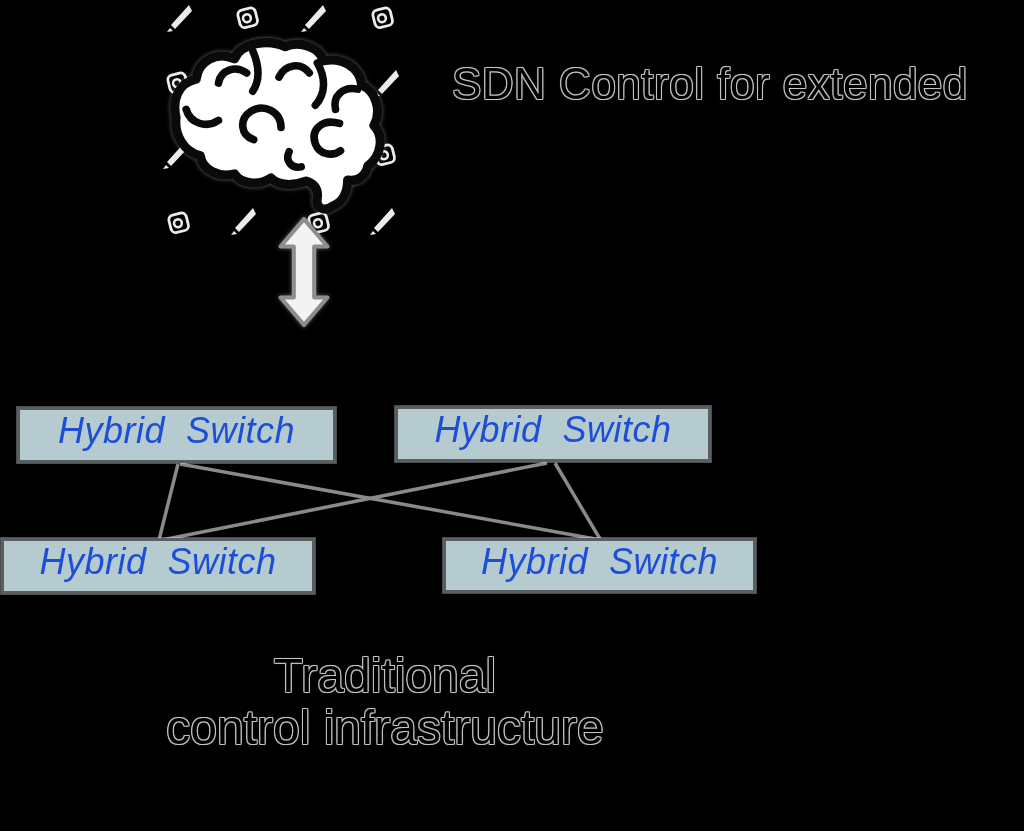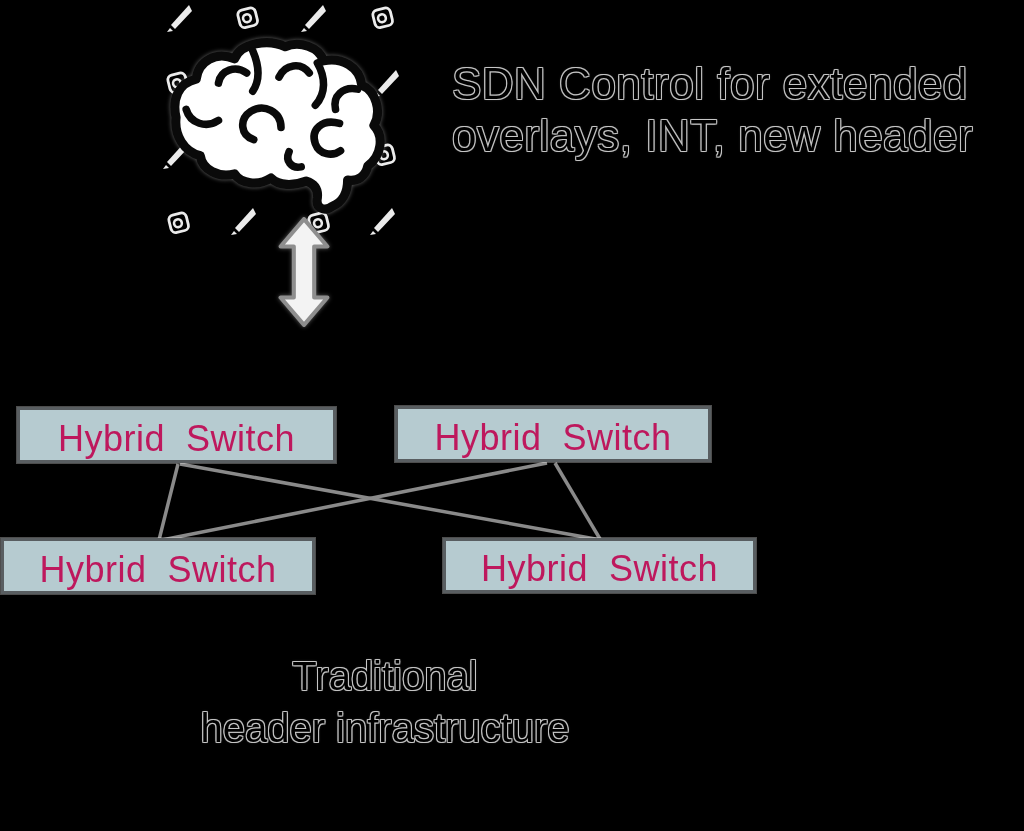--- a/index.html
+++ b/index.html
@@ -27,32 +27,32 @@
     text-shadow:
       -1px -1px 0 rgba(200,200,200,.85), 1px -1px 0 rgba(200,200,200,.85),
       -1px  1px 0 rgba(200,200,200,.85), 1px  1px 0 rgba(200,200,200,.85),
        0 -1px 0 rgba(200,200,200,.6),   0  1px 0 rgba(200,200,200,.6),
       -1px  0  0 rgba(200,200,200,.6),  1px  0  0 rgba(200,200,200,.6),
        0 0 3px rgba(140,140,140,.55);
   }
   .sdn-note{position:absolute;left:452px;top:58px;width:560px;z-index:3;
             font-size:44px;line-height:52px;letter-spacing:.5px;}
   .caption{position:absolute;left:150px;top:650px;width:470px;z-index:3;
-           text-align:center;font-size:40px;line-height:52px;}
+           text-align:center;font-size:48px;line-height:52px;}
   
   .connections{position:absolute;left:0;top:0;z-index:4;}
   .connections line{stroke:var(--line,#8a8a8a);stroke-width:3.5;}
   
   .switch-box{
     position:absolute;z-index:5;box-sizing:border-box;
     background:var(--box-fill,#b6cbd0);
     border:3px solid var(--box-border,#595e61);
     box-shadow:0 0 0 1px rgba(255,255,255,.30);
-    display:flex;align-items:flex-end;justify-content:center;
-    font-size:36px;color:#be185d;white-space:pre;letter-spacing:.5px;
+    display:flex;align-items:flex-start;justify-content:center;
+    font-size:36px;color:#1d4ed8;white-space:pre;letter-spacing:.5px;font-style:italic;
   }
   #box-tl{left:17px; top:407px;width:319px;height:56px;}
   #box-tr{left:395px;top:406px;width:316px;height:56px;}
   #box-bl{left:1px;  top:538px;width:314px;height:56px;}
   #box-br{left:443px;top:538px;width:313px;height:55px;}
 </style>
 </head>
 <body>
 
 <div class="canvas" style="--bg: #000000; --box-fill: #b6cbd0; --box-border: #595e61; --line: #8a8a8a; --arrow-fill: #f3f3f3; --arrow-stroke: #8e8e8e; --text: #000000;">
@@ -168,21 +168,20 @@
     <path class="gyri" d="M 170 84 C 153 79, 141 90, 146 104 C 150 115, 163 117, 171 111"></path>
     <path class="gyri" d="M 120 112 C 116 121, 122 129, 132 127"></path>
   </svg>
 
   <svg class="updown-arrow" width="52" height="112" viewBox="0 0 50 110" aria-hidden="true">
     <polygon points="25,3 48,30 35,30 35,80 48,80 25,107 2,80 15,80 15,30 2,30"></polygon>
   </svg>
 
   <div class="sdn-note halo-text">
     <div>SDN Control for extended</div>
-    <div>overlays, INT, new header</div>
   </div>
 
   <svg class="connections" width="1024" height="831" viewBox="0 0 1024 831" aria-hidden="true">
       <line x1="178" y1="464" x2="159" y2="540"></line>
       <line x1="180" y1="464" x2="601" y2="540"></line>
       <line x1="547" y1="463" x2="162" y2="540"></line>
       <line x1="555" y1="463" x2="600" y2="539"></line>
     </svg>
 
   <div class="switch-box" id="box-tl">
@@ -193,16 +192,16 @@
   </div>
   <div class="switch-box" id="box-bl">
     <span>Hybrid  Switch</span>
   </div>
   <div class="switch-box" id="box-br">
     <span>Hybrid  Switch</span>
   </div>
 
   <div class="caption halo-text">
     <div>Traditional</div>
-    <div>header infrastructure</div>
+    <div>control infrastructure</div>
   </div>
 
 </div>
 
 </body></html>

